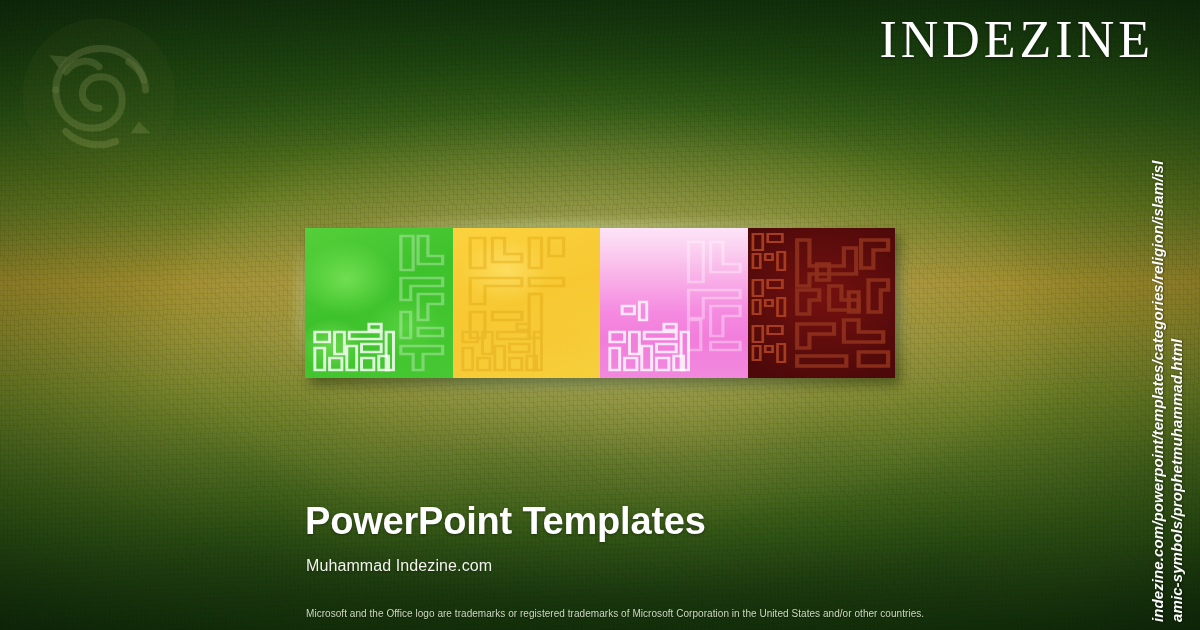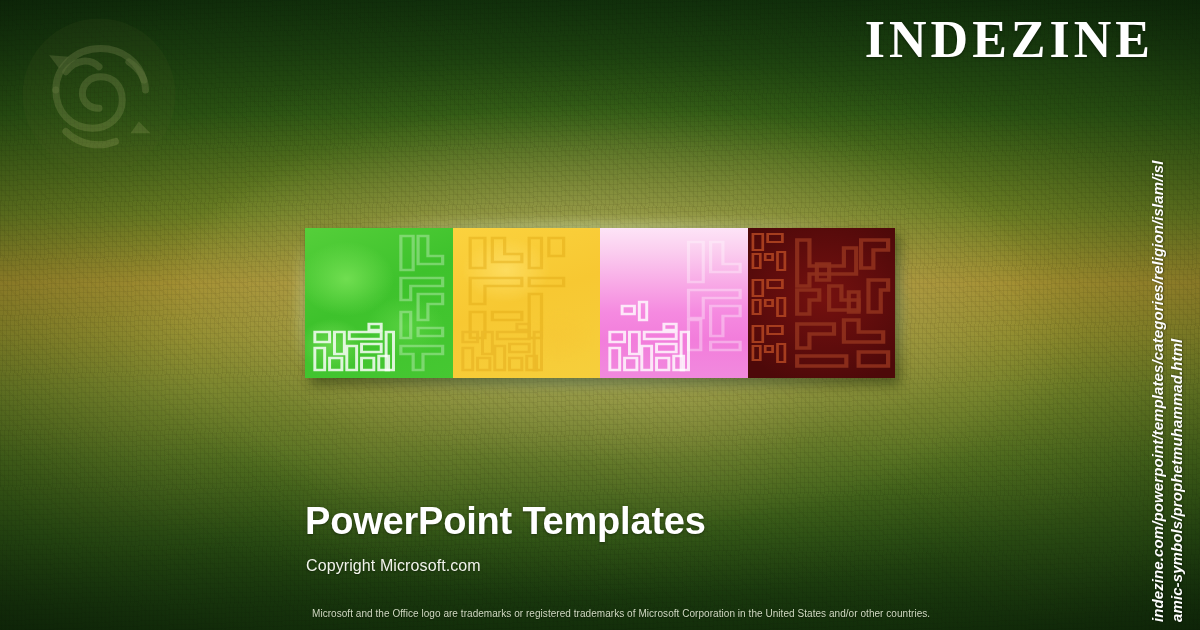--- a/index.html
+++ b/index.html
@@ -112,21 +112,21 @@
   }
 
   
   .wordmark {
     position: absolute;
     right: 46px;
     top: 14px;
     color: #ffffff;
     font-family: "Liberation Serif", serif;
     font-size: 52px;
-    font-weight: 700;
+    font-weight: 400;
     letter-spacing: 4px;
     line-height: 1;
     text-shadow: 0 1px 3px rgba(0,0,0,0.4);
   }
 
   
   .url-strip {
     position: absolute;
     right: 0;
     top: 0;
@@ -238,21 +238,20 @@
   }
   .legal {
     position: absolute;
     left: 306px;
     top: 608px;
     color: #cfd8c0;
     font-size: 10px;
     font-weight: 400;
     letter-spacing: 0.05px;
     text-shadow: 0 1px 1px rgba(0,0,0,0.35);
-    margin-left: 6px;
   }
 </style>
 </head>
 <body>
 
 <div id="slide">
 
   <div class="bg-base"></div>
   <div class="bg-radial"></div>
   <div class="bg-radial2"></div>
@@ -362,16 +361,16 @@
             <path d="M40 128 h40 v10 h-40 z M90 124 h24 v14 h-24 z"></path>
             <path d="M56 36 h10 v16 h-10 z M82 64 h8 v20 h-8 z"></path>
           </g>
         </svg>
       </div>
     </div>
 
   </div>
 
   <div class="subtitle">PowerPoint Templates</div>
-  <div class="copyright">Copyright Microsoft.com</div>
+  <div class="copyright">Muhammad Indezine.com</div>
   <div class="legal">Microsoft and the Office logo are trademarks or registered trademarks of Microsoft Corporation in the United States and/or other countries.</div>
 
 </div>
 
 </body></html>

